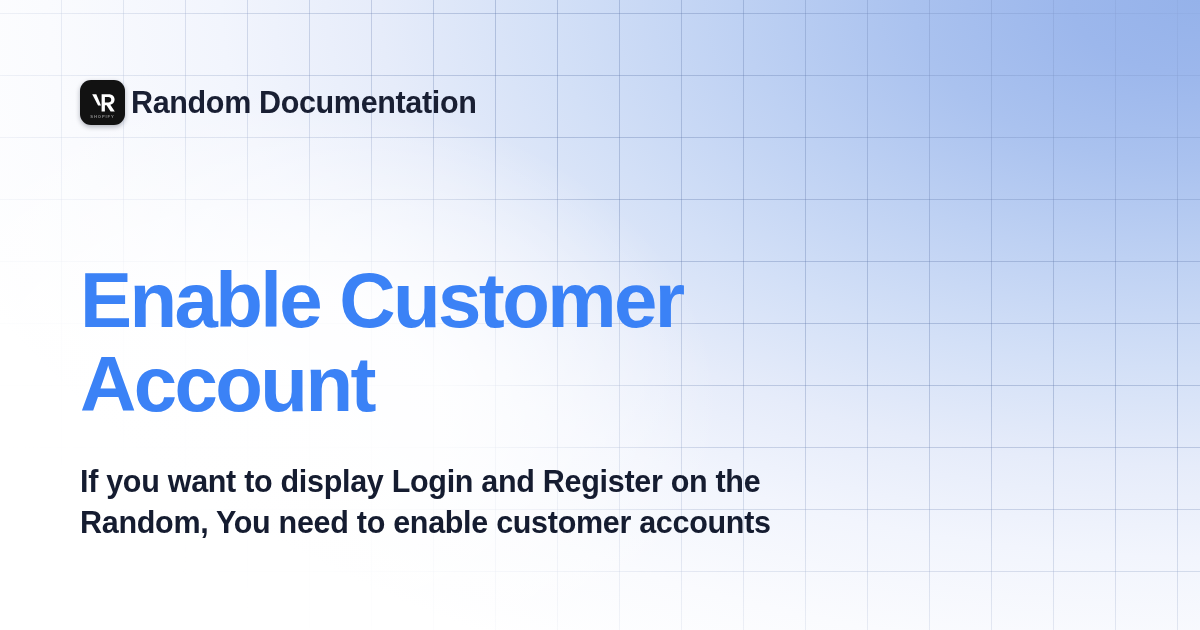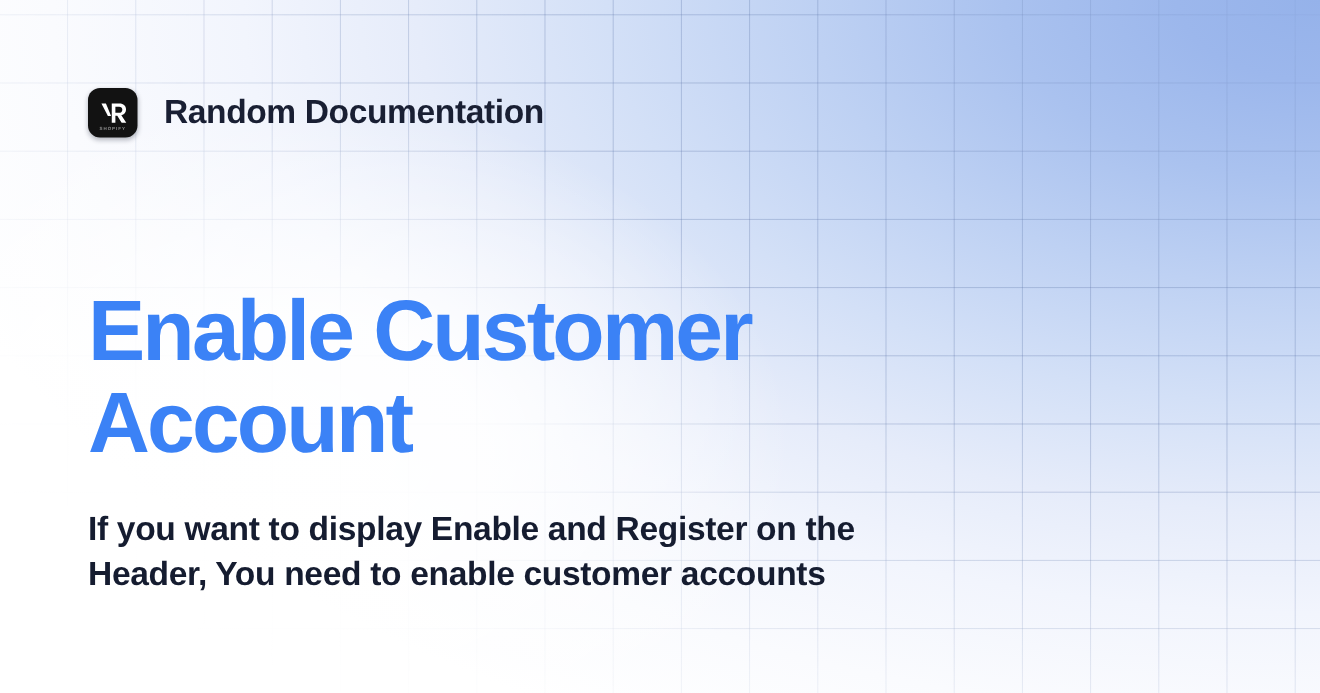--- a/index.html
+++ b/index.html
@@ -92,21 +92,21 @@
     width: 1200px;
     height: 630px;
   }
 
   .brand {
     position: absolute;
     left: 80px;
     top: 80px;
     display: flex;
     align-items: center;
-    gap: 24px;
+    gap: 6px;
   }
 
   .brand-logo {
     width: 45px;
     height: 45px;
     border-radius: 11px;
     background: #121212;
     position: relative;
     flex: none;
     box-shadow: 0 2px 5px rgba(10,15,35,0.30);
@@ -182,16 +182,16 @@
           <path d="M2.2 1.2 L6.3 1.2 L11.0 12.4 L8.1 12.4 Z" fill="#ffffff"></path>
           <path d="M11.6 1.2 L18.6 1.2 C22.3 1.2 24.6 3.4 24.6 6.6 C24.6 9.3 22.9 11.2 20.3 11.8 L24.8 18.6 L20.6 18.6 L16.6 12.3 L14.9 12.3 L14.9 18.6 L11.6 18.6 Z M14.9 4.0 L14.9 9.6 L18.3 9.6 C20.1 9.6 21.2 8.6 21.2 6.8 C21.2 5.0 20.1 4.0 18.3 4.0 Z" fill="#ffffff"></path>
         </svg>
         <div class="brand-logo-sub">SHOPIFY</div>
       </div>
       <div class="brand-name">Random Documentation</div>
     </div>
 
     <h1 class="headline">Enable Customer Account</h1>
 
-    <p class="subhead">If you want to display Enable and Register on the Header, You need to enable customer accounts</p>
+    <p class="subhead">If you want to display Login and Register on the Random, You need to enable customer accounts</p>
 
   </div>
 </div>
 
 </body></html>

